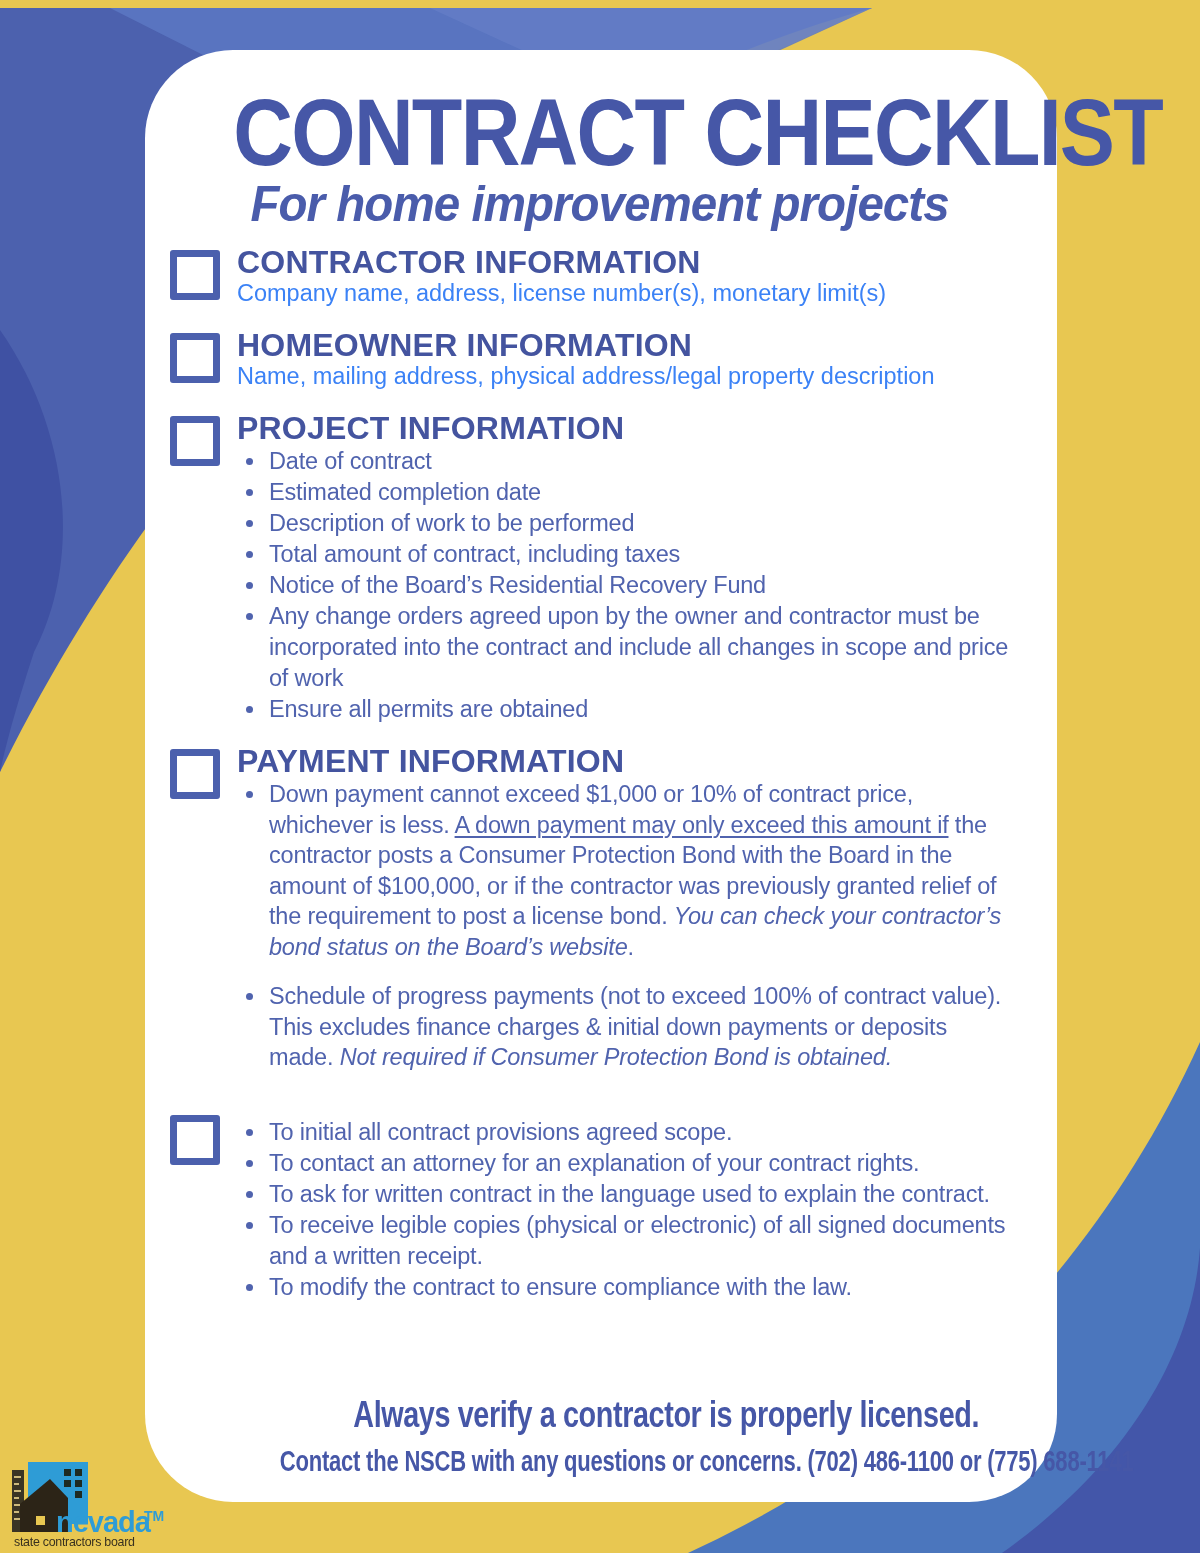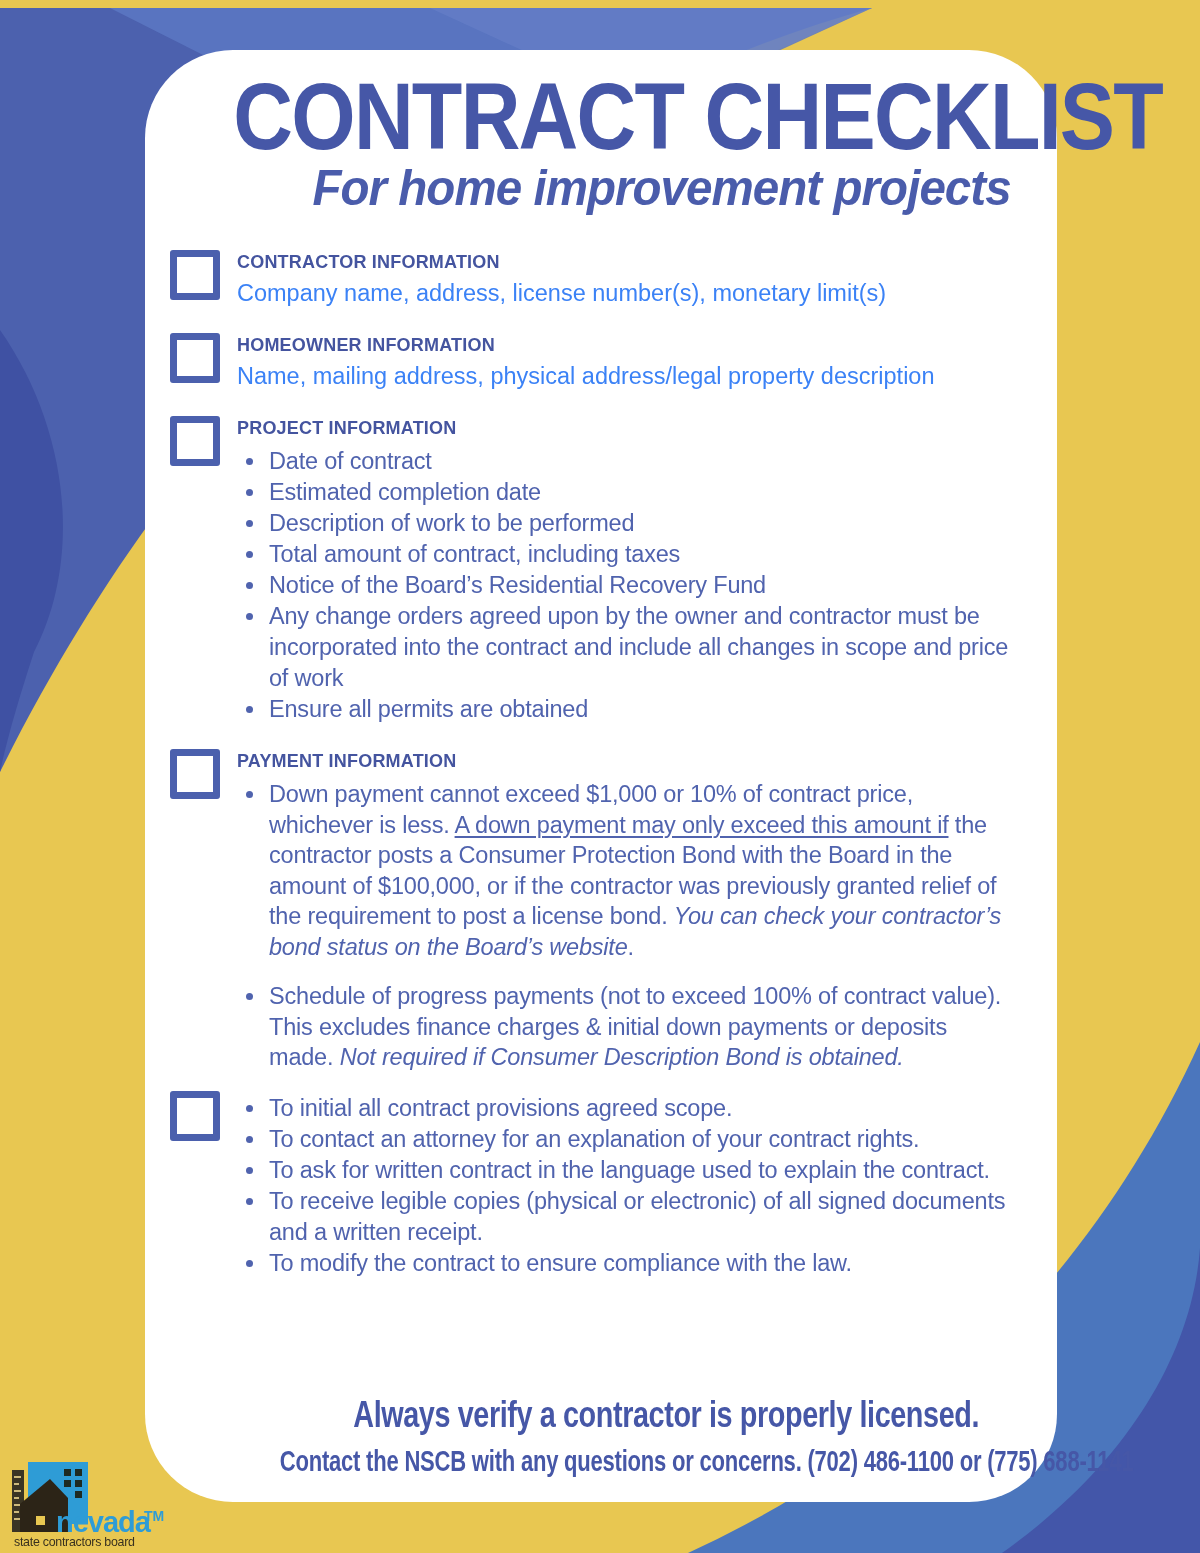--- a/index.html
+++ b/index.html
@@ -10,43 +10,43 @@
     -webkit-font-smoothing:antialiased;
   }
   svg.bg{position:absolute;left:0;top:0;}
   
   .card{
     position:absolute;left:145px;top:50px;width:912px;height:1452px;
     background:#ffffff;border-radius:88px;
   }
   .card-inner{padding:0 28px 0 25px;}
   
-  .header{height:186px;text-align:right;padding-top:24px;box-sizing:border-box;}
+  .header{height:186px;text-align:center;padding-top:40px;box-sizing:border-box;}
   .title{
     display:inline-block;margin:0;color:#4657a7;font-weight:bold;
     font-size:94px;line-height:.92;letter-spacing:-2px;
     transform:scaleX(.88);transform-origin:center;white-space:nowrap;
   }
   .subtitle{
     display:inline-block;margin:2px 0 0;color:#4a5cab;font-style:italic;font-weight:bold;
     font-size:50px;line-height:1.05;letter-spacing:-1px;
     transform:scaleX(.95);transform-origin:center;white-space:nowrap;
   }
   
   #sections{margin-top:12px;}
   .section{display:flex;gap:17px;margin-bottom:22px;}
-  .section.s3{margin-bottom:16px;}
+  .section.s3{margin-bottom:40px;}
   .section.s4{margin-bottom:40px;}
   .checkbox{
     flex:0 0 auto;width:50px;height:50px;box-sizing:border-box;
     border:7px solid #4b60ad;border-radius:3px;background:#fff;margin-top:2px;
   }
   .sec-body{flex:1 1 auto;min-width:0;}
   .sec-heading{
-    font-size:18px;font-weight:bold;color:#44549f;line-height:28px;letter-spacing:.2px;
+    font-size:32px;font-weight:bold;color:#44549f;line-height:28px;letter-spacing:.2px;
   }
   .sec-sub{
     font-size:23.5px;color:#3b82f6;line-height:31px;margin-top:2px;max-width:800px;
   }
   ul.bullets{
     margin:4px 0 0;padding-left:30px;list-style:disc;color:#5063ae;
   }
   ul.bullets li{
     font-size:23.5px;line-height:31px;color:#5063ae;max-width:748px;padding-left:2px;
     letter-spacing:-0.2px;
@@ -132,21 +132,21 @@
               <li>Ensure all permits are obtained</li>
             </ul>
           </div>
         </div>
         <div class="section s3">
           <div class="checkbox"></div>
           <div class="sec-body">
             <div class="sec-heading">PAYMENT INFORMATION</div>
             <ul class="bullets spaced">
               <li><span class="">Down payment cannot exceed $1,000 or 10% of contract price, whichever is less. </span><span class="u">A down payment may only exceed this amount if</span><span class=""> the contractor posts a Consumer Protection Bond with the Board in the amount of $100,000, or if the contractor was previously granted relief of the requirement to post a license bond. </span><span class="i">You can check your contractor’s bond status on the Board’s website</span><span class="">.</span></li>
-              <li><span class="">Schedule of progress payments (not to exceed 100% of contract value).  This excludes finance charges &amp; initial down payments or deposits made. </span><span class="i">Not required if Consumer Description Bond is obtained.</span></li>
+              <li><span class="">Schedule of progress payments (not to exceed 100% of contract value).  This excludes finance charges &amp; initial down payments or deposits made. </span><span class="i">Not required if Consumer Protection Bond is obtained.</span></li>
             </ul>
           </div>
         </div>
         <div class="section s4">
           <div class="checkbox"></div>
           <div class="sec-body">
             <ul class="bullets">
               <li>To initial all contract provisions agreed scope.</li>
               <li>To contact an attorney for an explanation of your contract rights.</li>
               <li>To ask for written contract in the language used to explain the contract.</li>

